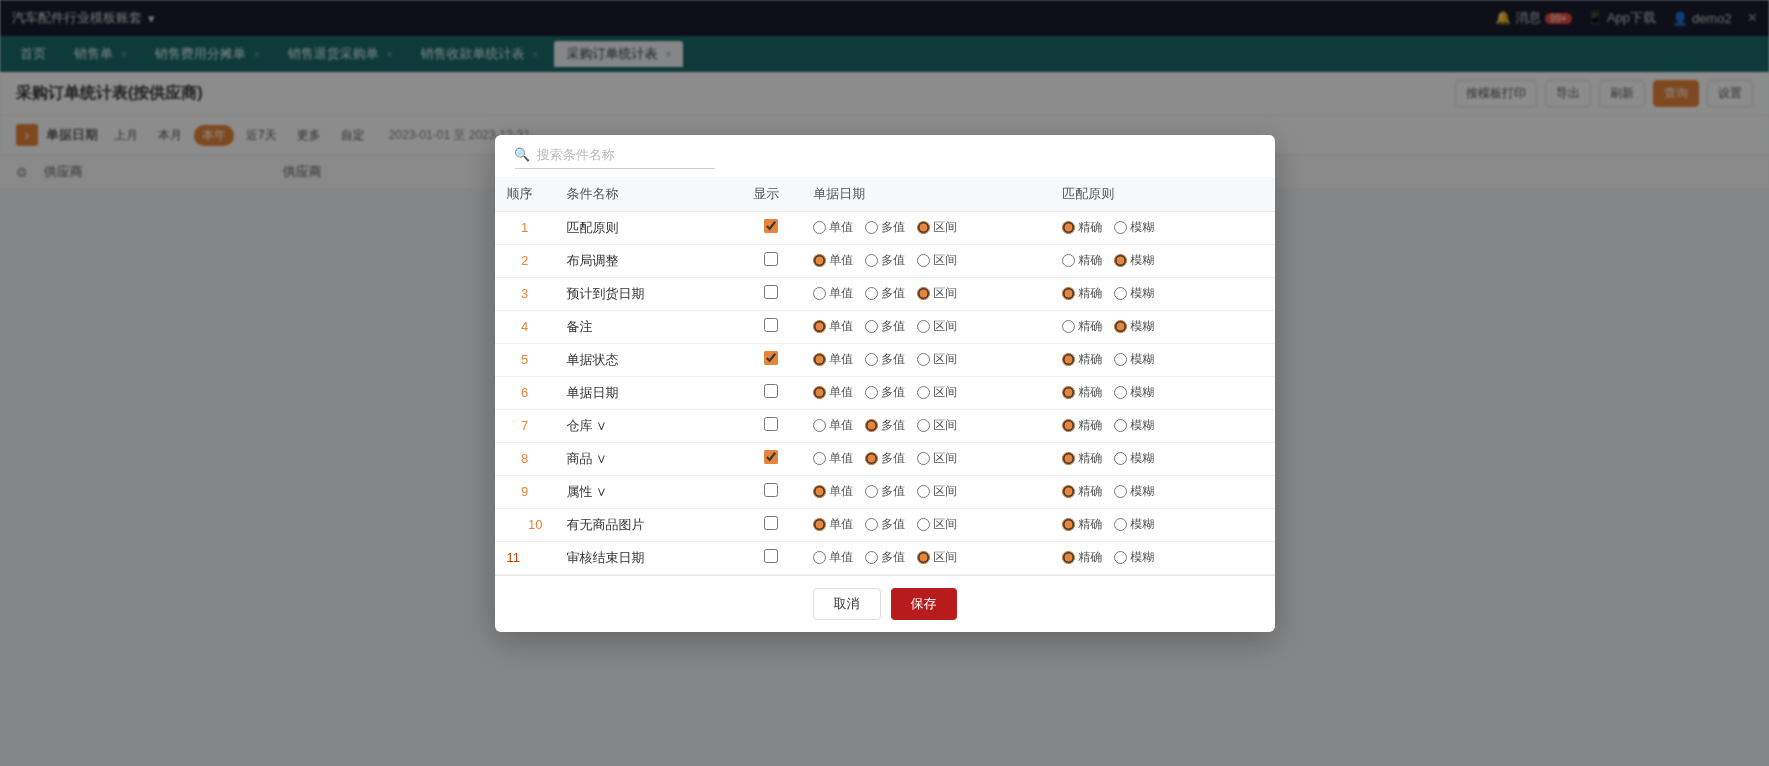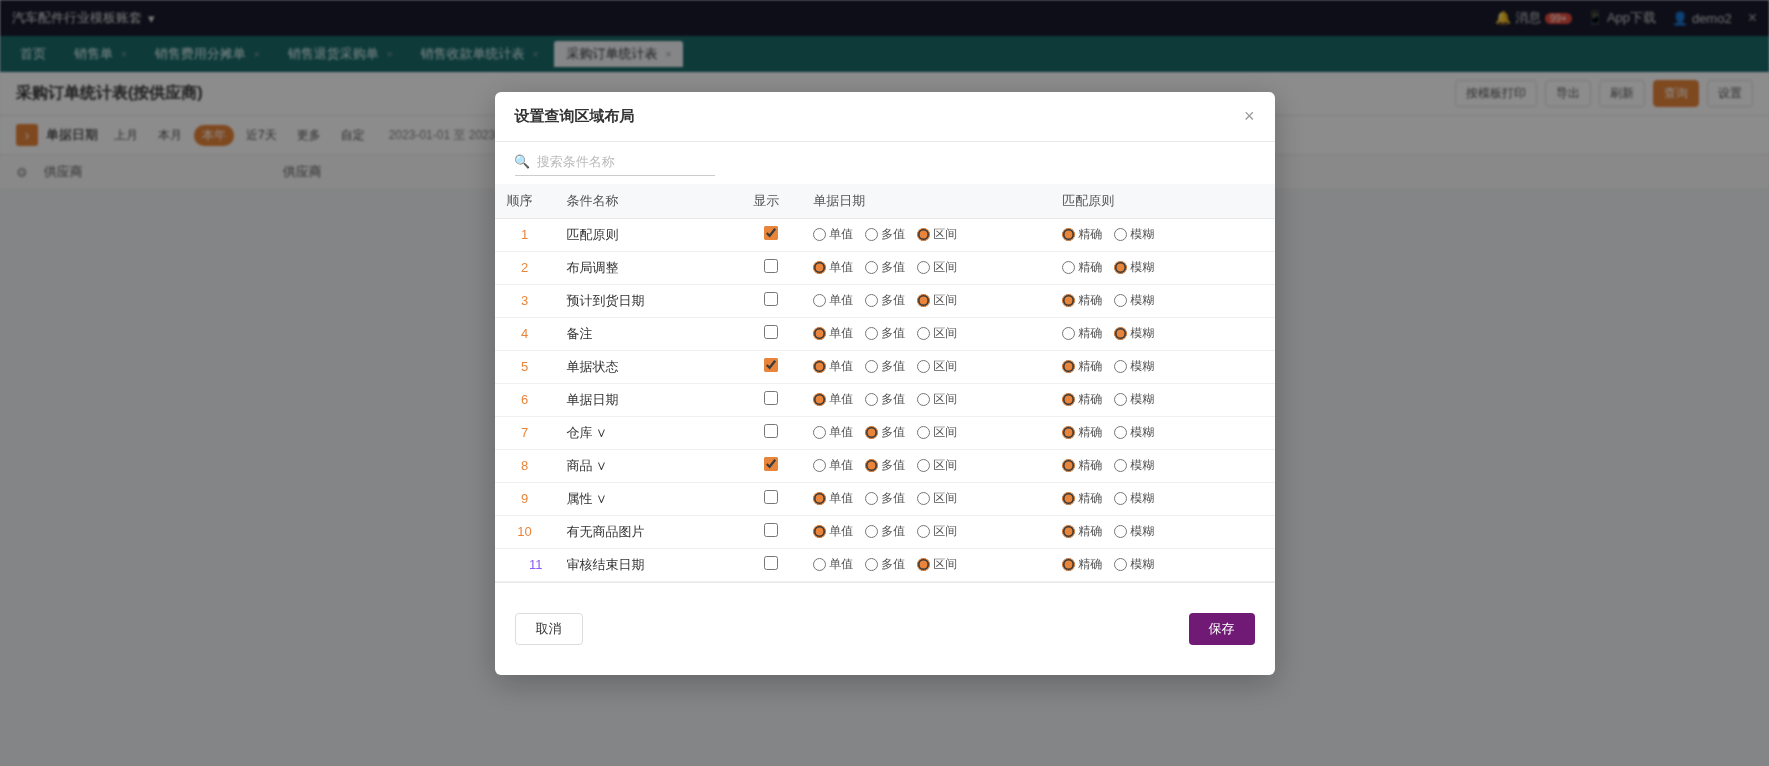--- a/index.html
+++ b/index.html
@@ -197,40 +197,40 @@
     
     .check-input { accent-color: #e8853a; cursor: pointer; width: 14px; height: 14px; }
 
     
     .modal-table::-webkit-scrollbar { width: 6px; }
     .modal-table::-webkit-scrollbar-track { background: #f0f0f0; }
     .modal-table::-webkit-scrollbar-thumb { background: #ccc; border-radius: 3px; }
 
     
     .modal-footer {
-      padding: 30px 20px;
-      display: flex;
-      justify-content: space-between;
+      padding: 12px 20px;
+      display: flex;
+      justify-content: center;
       gap: 10px;
       border-top: 1px solid #e8e8e8;
     }
     .btn-cancel {
       padding: 6px 20px;
       border: 1px solid #ddd;
       border-radius: 4px;
       background: white;
       color: #333;
       cursor: pointer;
       font-size: 13px;
     }
     .btn-save {
       padding: 6px 20px;
       border: none;
       border-radius: 4px;
-      background: #701a75;
+      background: #b91c1c;
       color: white;
       cursor: pointer;
       font-size: 13px;
     }
 
     
     .page-bg { filter: blur(1px); }
 
     .narrow-col { width: 60px; }
     .name-col { min-width: 150px; }
@@ -302,24 +302,20 @@
       <span class="col-settings">⚙</span>
       <span class="col-header">供应商</span>
       <span class="col-header" style="margin-left:200px;">供应商</span>
     </div>
   </div>
 </div>
 
 <div class="overlay">
   <div class="modal">
 
-    <div class="modal-header">
-      <span class="modal-title">设置查询区域布局</span>
-      <span class="modal-close">×</span>
-    </div>
 
 
     <div class="modal-search">
       <div class="search-box">
         <span class="search-icon">🔍</span>
         <input type="text" class="search-input" placeholder="搜索条件名称" style="">
       </div>
     </div>
 
     <div class="modal-table">
@@ -490,39 +486,39 @@
                 </div>
               </td>
               <td>
                 <div class="radio-group">
                   <label class="radio-label"><input type="radio" class="radio-input" name="match-8" checked="" style="">精确</label>
                   <label class="radio-label"><input type="radio" class="radio-input" name="match-8" style="">模糊</label>
                 </div>
               </td>
             </tr>
             <tr>
-              <td class="order-num" style="color: rgb(232, 133, 58); text-align: center;">10</td>
+              <td class="order-num" style="color: rgb(232, 133, 58); text-align: right;">10</td>
               <td>有无商品图片</td>
               <td style="text-align: center;"><input type="checkbox" class="check-input" style=""></td>
               <td>
                 <div class="radio-group">
                   <label class="radio-label"><input type="radio" class="radio-input" name="type-9" checked="" style="">单值</label>
                   <label class="radio-label"><input type="radio" class="radio-input" name="type-9" style="">多值</label>
                   <label class="radio-label"><input type="radio" class="radio-input" name="type-9" style="">区间</label>
                 </div>
               </td>
               <td>
                 <div class="radio-group">
                   <label class="radio-label"><input type="radio" class="radio-input" name="match-9" checked="" style="">精确</label>
                   <label class="radio-label"><input type="radio" class="radio-input" name="match-9" style="">模糊</label>
                 </div>
               </td>
             </tr>
             <tr>
-              <td class="order-num" style="color: #8b5cf6; text-align: right;">11</td>
+              <td class="order-num" style="color: #c2410c; text-align: left;">11</td>
               <td>审核结束日期</td>
               <td style="text-align: center;"><input type="checkbox" class="check-input" style=""></td>
               <td>
                 <div class="radio-group">
                   <label class="radio-label"><input type="radio" class="radio-input" name="type-10" style="">单值</label>
                   <label class="radio-label"><input type="radio" class="radio-input" name="type-10" style="">多值</label>
                   <label class="radio-label"><input type="radio" class="radio-input" name="type-10" checked="" style="">区间</label>
                 </div>
               </td>
               <td>

